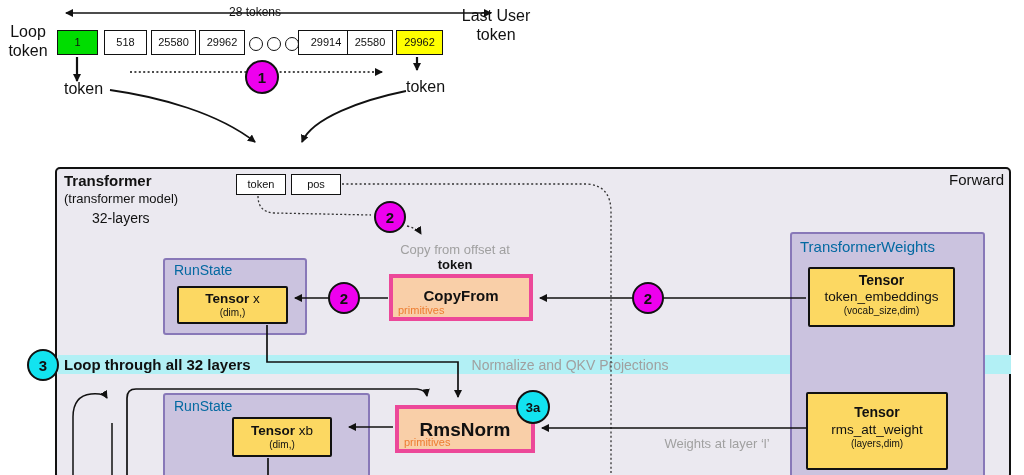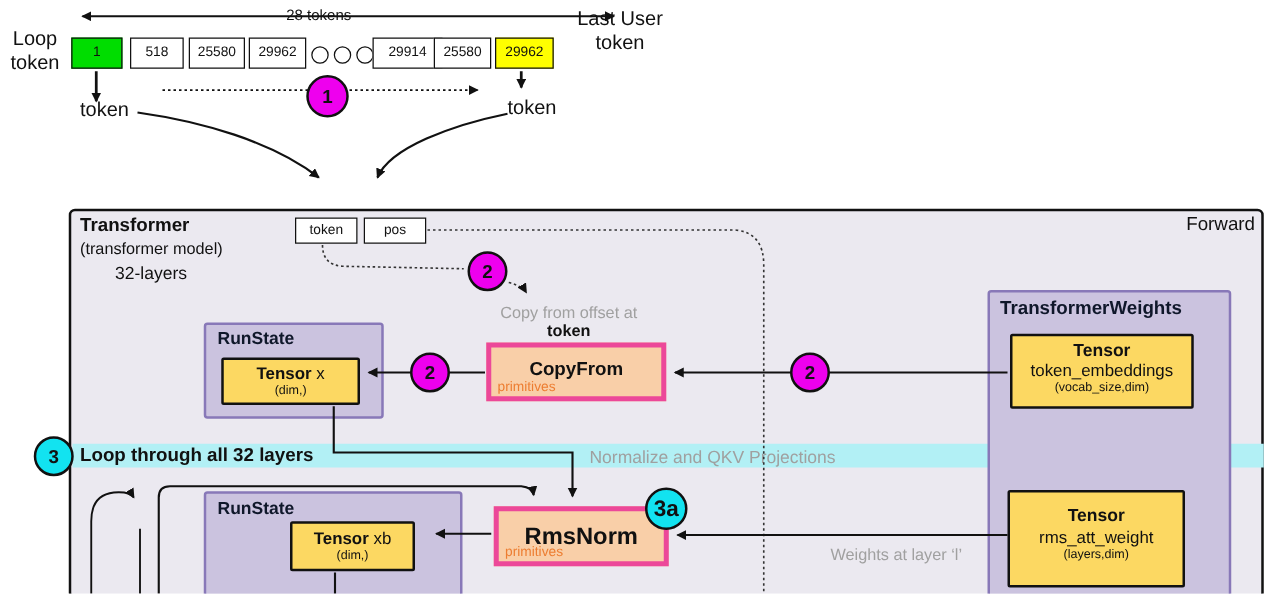--- a/index.html
+++ b/index.html
@@ -16,21 +16,21 @@
   .spanlabel{background:#fff;font-size:12px;text-align:center;padding:0 3px;}
   
   .stepc{position:absolute;border:2.6px solid #111;border-radius:50%;background:#ee00ee;
          font-weight:bold;font-size:15px;display:flex;align-items:center;justify-content:center;
          box-sizing:border-box;z-index:30;}
   .stepc.cyan{background:#12e3f0;}
   
   .frame{border:2.6px solid #111;border-radius:5px;background:#ebe9f0;z-index:1;}
   .band{background:#b2f0f5;z-index:2;}
   .purplebox{background:#cbc3df;border:2px solid #8878b8;border-radius:3px;z-index:3;}
-  .purplelabel{color:#0f172a;font-weight:bold;font-size:14px;}
+  .purplelabel{color:#0369a1;font-weight:normal;font-size:14px;}
   .ybox{background:#fcd862;border:2px solid #111;border-radius:2px;z-index:4;text-align:center;}
   .pbox{background:#f9cfa8;border:4px solid #ec4899;z-index:4;text-align:center;}
   .primtag{position:absolute;left:5px;bottom:1px;font-size:11px;color:#ed7d31;text-align:left;}
   .dims{font-size:10px;line-height:12px;}
   .tname{font-size:13.5px;line-height:17px;}
   .graytext{color:#a0a0a0;}
   .inputbox{background:#fff;border:1.6px solid #111;font-size:11px;line-height:18px;text-align:center;z-index:4;}
   svg.overlay{position:absolute;left:0;top:0;z-index:20;pointer-events:none;}
 </style>
 </head>
@@ -134,21 +134,21 @@
     <div style="font-size:14px;font-weight:bold;line-height:17px;">Tensor</div>
     <div style="font-size:13.5px;line-height:17px;">rms_att_weight</div>
     <div class="dims">(layers,dim)</div>
   </div>
 
   
   <div class="stepc" style="left:374px;top:201px;width:32px;height:32px;">2</div>
   <div class="stepc" style="left:328px;top:282px;width:32px;height:32px;">2</div>
   <div class="stepc" style="left:632px;top:282px;width:32px;height:32px;">2</div>
   <div class="stepc cyan" style="left:27px;top:349px;width:32px;height:32px;">3</div>
-  <div class="stepc cyan" style="left:516px;top:390px;width:34px;height:34px;font-size:18px;">3a</div>
+  <div class="stepc cyan" style="left:516px;top:390px;width:34px;height:34px;font-size:13px;">3a</div>
 
   
   <svg class="overlay" width="1024" height="475" viewBox="0 0 1024 475">
     <defs>
       <marker id="ah" markerWidth="9" markerHeight="9" refX="7" refY="4" orient="auto-start-reverse" markerUnits="userSpaceOnUse">
         <path d="M0,0 L8,4 L0,8 z" fill="#111"></path>
       </marker>
     </defs>
 
     <path d="M 66 13 H 491" stroke="#111" stroke-width="1.6" fill="none" marker-start="url(#ah)" marker-end="url(#ah)"></path>

